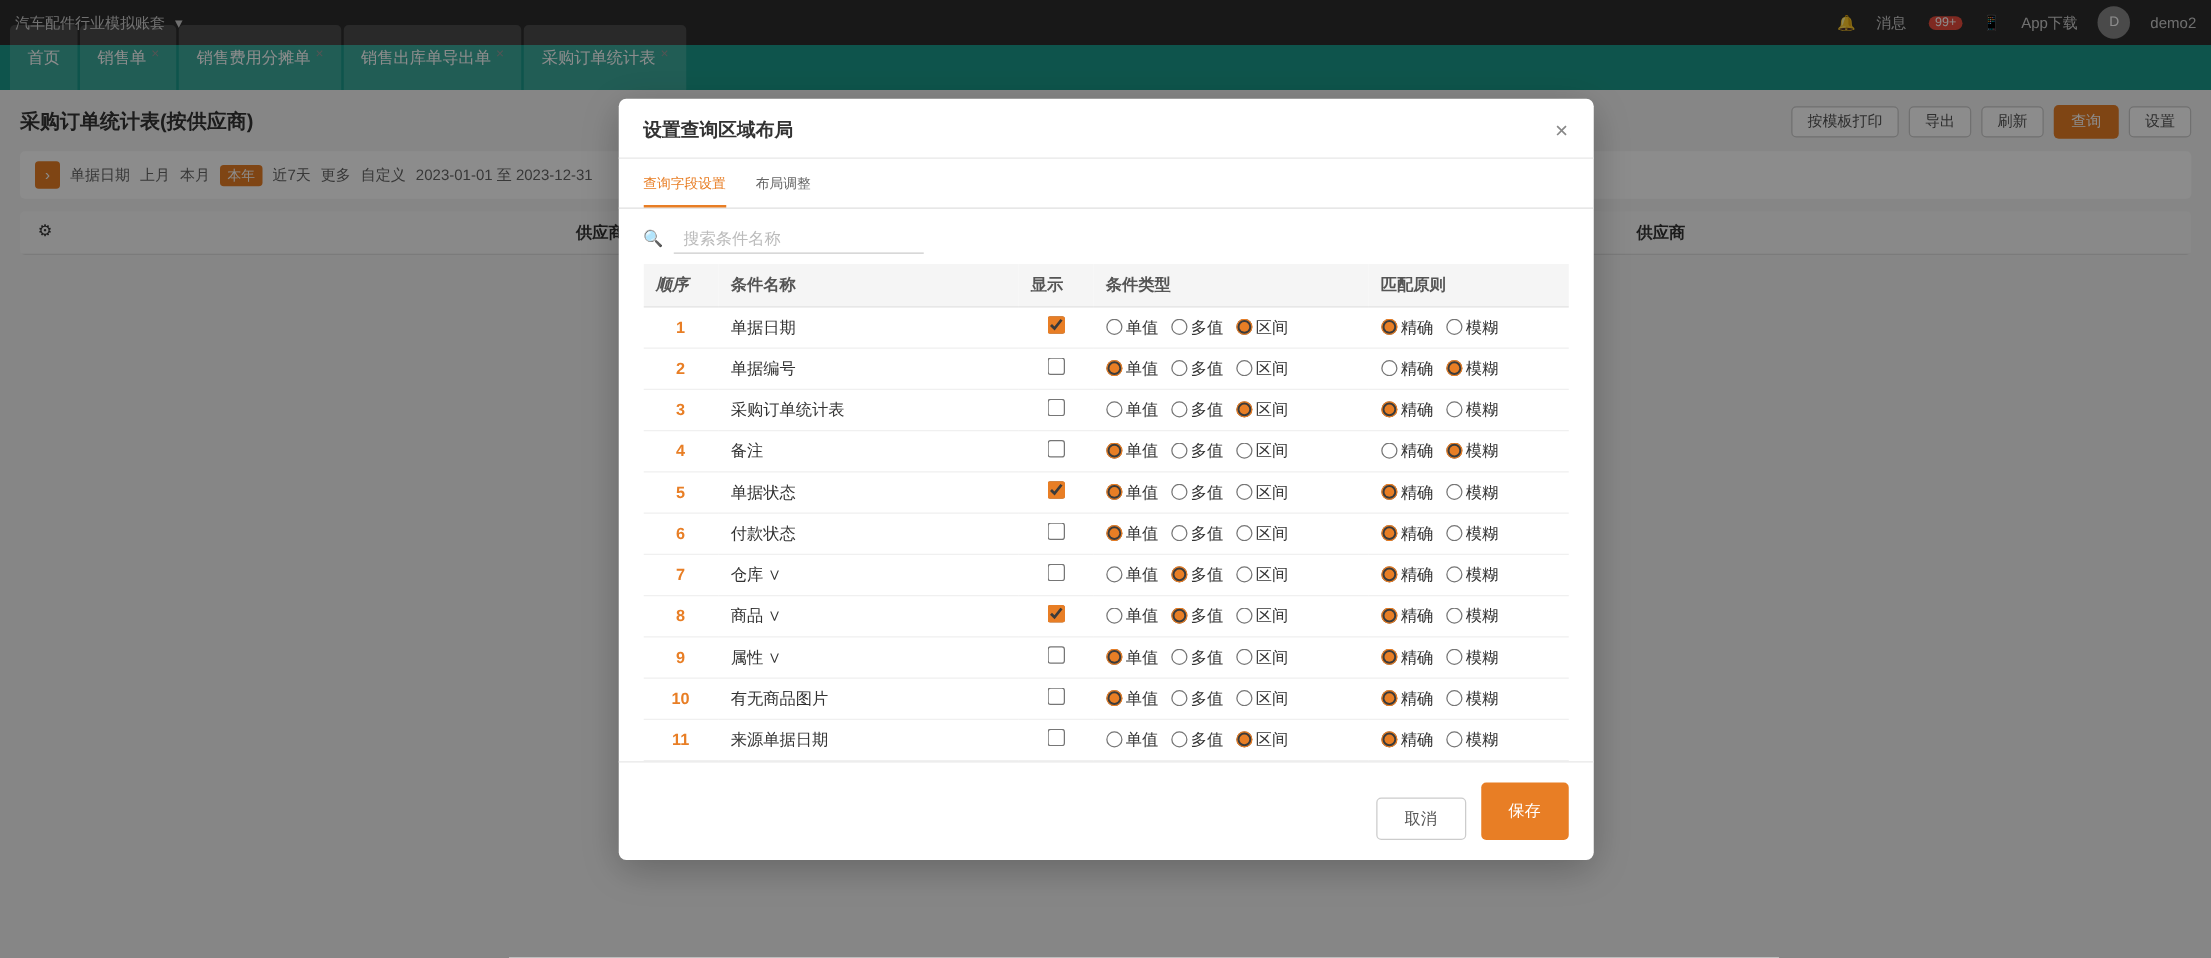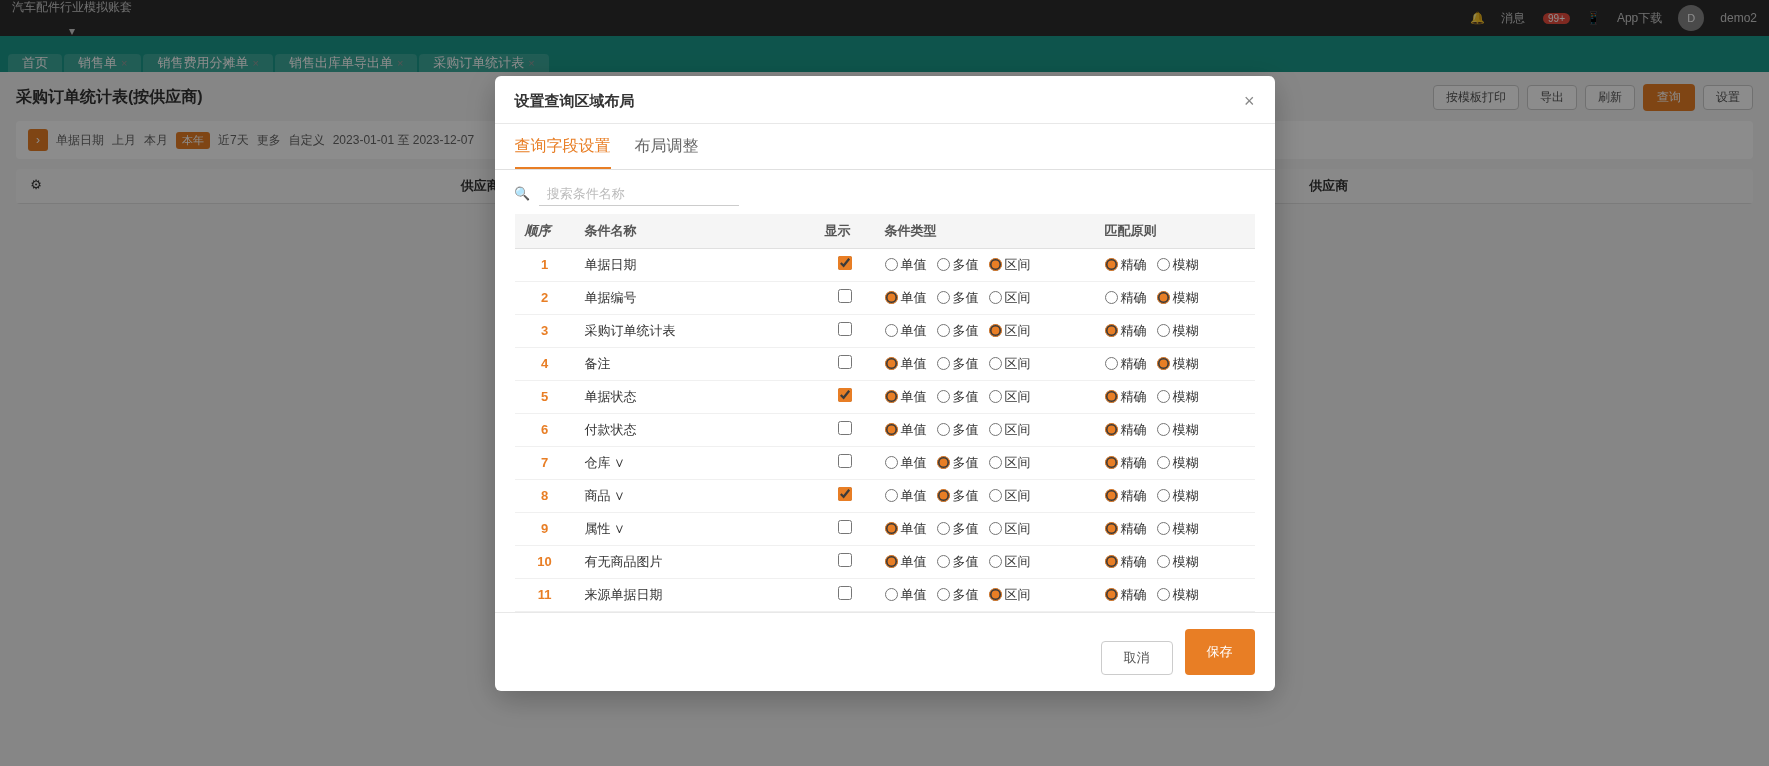--- a/index.html
+++ b/index.html
@@ -8,43 +8,43 @@
     
     .top-nav {
       height: 36px;
       background: #2d2d2d;
       display: flex;
       align-items: center;
       justify-content: space-between;
       padding: 0 12px;
       color: #ccc;
     }
-    .top-nav-left { display: flex; align-items: center; gap: 8px; font-size: 12px; flex-direction: column; }
+    .top-nav-left { display: flex; align-items: center; gap: 8px; font-size: 12px; }
     .top-nav-right { display: flex; align-items: center; gap: 16px; font-size: 12px; }
     .top-nav-right .badge { background: #e74c3c; color: #fff; border-radius: 10px; padding: 0 5px; font-size: 10px; margin-left: 2px; }
     .top-nav-right .user-avatar { width: 26px; height: 26px; border-radius: 50%; background: #888; display: inline-flex; align-items: center; justify-content: center; color: #fff; font-size: 11px; }
 
     
     .tab-bar {
       height: 36px;
       background: #1a9a8a;
       display: flex;
       align-items: flex-end;
       padding: 0 8px;
       gap: 2px;
     }
     .tab-item {
-      padding: 0 14px;
+      padding: 17px 14px;
       background: rgba(255,255,255,0.15);
       color: #fff;
       border-radius: 4px 4px 0 0;
       cursor: pointer;
       font-size: 13px;
       display: flex;
-      align-items: center;
+      align-items: flex-start;
       gap: 4px;
     }
     .tab-item .close-x { font-size: 11px; color: #999; cursor: pointer; }
 
     
     .main-content {
       padding: 12px 16px;
       background: #f5f5f5;
       min-height: calc(100vh - 72px);
       position: relative;
@@ -142,21 +142,21 @@
 
     
     .dialog-tabs {
       display: flex;
       padding: 12px 20px 0;
       border-bottom: 1px solid #e0e0e0;
       gap: 24px;
     }
     .dialog-tab {
       padding-bottom: 10px;
-      font-size: 16px;
+      font-size: 11px;
       color: #666;
       cursor: pointer;
       border-bottom: 2px solid transparent;
     }
     .dialog-tab.active {
       color: #e87e25;
       border-bottom: 2px solid #e87e25;
       font-weight: 500;
     }
 
@@ -312,21 +312,21 @@
 
   <div class="filter-bar">
     <button class="filter-toggle">›</button>
     <span class="filter-label">单据日期</span>
     <span style="font-size:12px;color:#666;cursor:pointer;">上月</span>
     <span style="font-size:12px;color:#666;cursor:pointer;">本月</span>
     <span class="date-badge">本年</span>
     <span style="font-size:12px;color:#666;cursor:pointer;">近7天</span>
     <span style="font-size:12px;color:#666;cursor:pointer;">更多</span>
     <span style="font-size:12px;color:#666;cursor:pointer;">自定义</span>
-    <span class="date-range">2023-01-01 至 2023-12-07</span>
+    <span class="date-range">2023-01-01 至 2023-12-31</span>
   </div>
 
   <div class="table-area">
     <div class="table-header-row">
       <div class="col-gear">⚙</div>
       <div class="col-supplier">供应商</div>
       <div class="col-supplier">供应商</div>
     </div>
   </div>
 </div>

